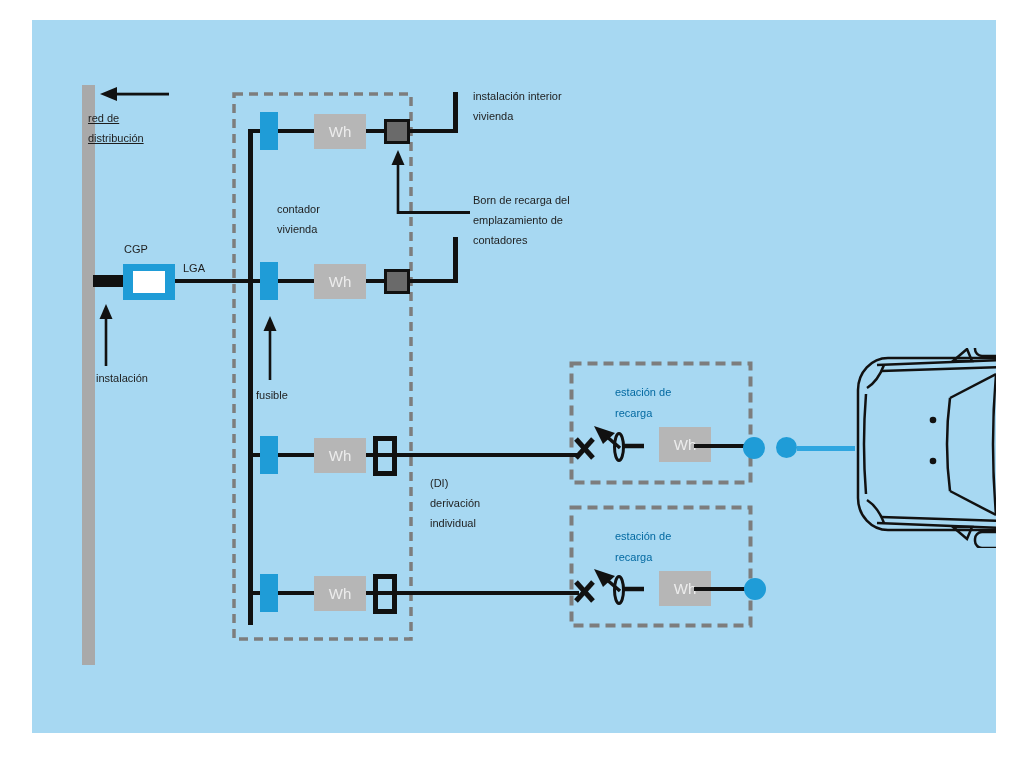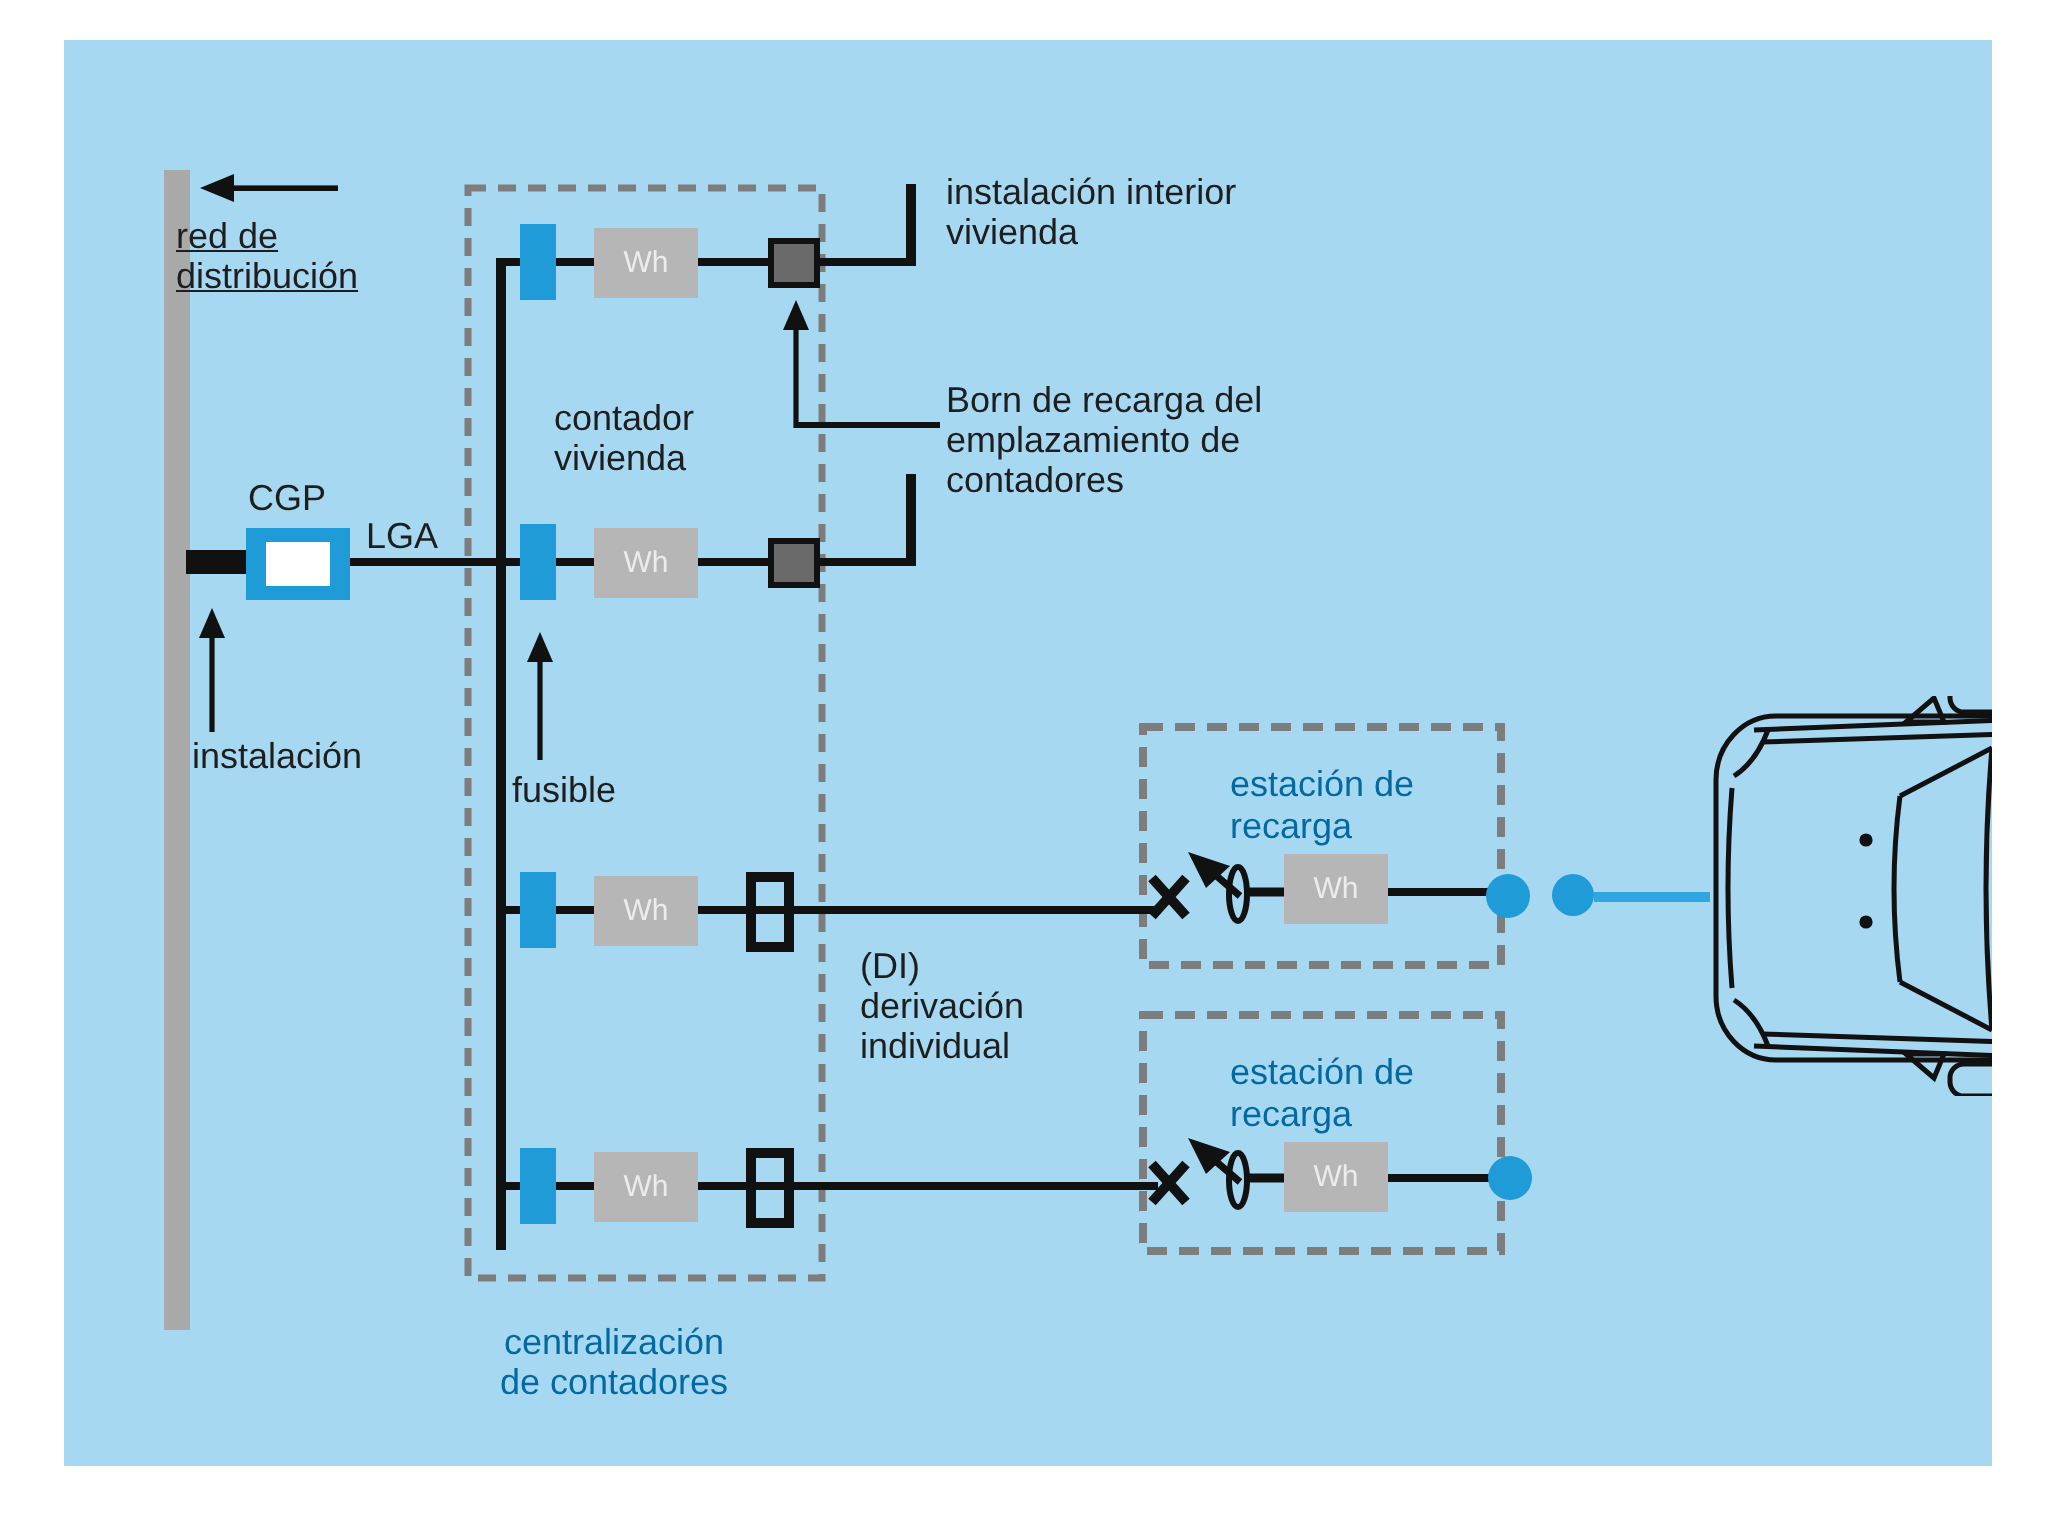--- a/index.html
+++ b/index.html
@@ -8,29 +8,29 @@
     background:#ffffff;
     font-family:"Liberation Sans", sans-serif;
     overflow:hidden;
   }
   #canvas {
     position:absolute; left:32px; top:20px; width:964px; height:713px;
     background:#a7d8f2; overflow:hidden;
   }
   .abs { position:absolute; }
   .label {
-    position:absolute; font-size:18px; line-height:20px;
+    position:absolute; font-size:11px; line-height:20px;
     color:#1e1e1e; white-space:nowrap;
   }
   .white-label { color:#0369a1; }
   .wire { position:absolute; background:#111111; }
   .fuse { position:absolute; width:18px; height:38px; background:#1f9cd7; }
   .meter {
     position:absolute; width:52px; height:35px; background:#b6b6b6;
-    color:#ececec; font-size:15px; display:flex; align-items:center; justify-content:center;
+    color:#ececec; font-size:15px; display:flex; align-items:center; justify-content:center;margin-left:17px;
   }
   .terminal {
     position:absolute; width:26px; height:25px; background:#6a6a6a;
     border:3px solid #111111; box-sizing:border-box;
   }
   .breaker {
     position:absolute; width:24px; height:40px;
     border:5px solid #111111; box-sizing:border-box;
   }
   .cgp { position:absolute; width:52px; height:36px; background:#1f9cd7; }
@@ -131,24 +131,20 @@
     <div>emplazamiento de</div>
     <div>contadores</div>
   </div>
 
   <div class="label" style="left:398px; top:453px;">
     <div>(DI)</div>
     <div>derivación</div>
     <div>individual</div>
   </div>
 
-  <div class="label white-label" style="left:205px; top:641px; width:140px; text-align:center; white-space:normal;">
-    <div>centralización</div>
-    <div>de contadores</div>
-  </div>
 
   <div class="label white-label" style="left:583px; top:362px; line-height:21px;">
     <div>estación de</div>
     <div>recarga</div>
   </div>
   <svg class="abs" style="left:538px; top:400px;" width="74" height="52">
     <line x1="6" y1="19" x2="23" y2="38" stroke="#111111" stroke-width="5"></line>
     <line x1="23" y1="19" x2="6" y2="38" stroke="#111111" stroke-width="5"></line>
     <polygon points="24,6 45,13 33,24" fill="#111111"></polygon>
     <line x1="36" y1="16" x2="50" y2="28" stroke="#111111" stroke-width="3.5"></line>

